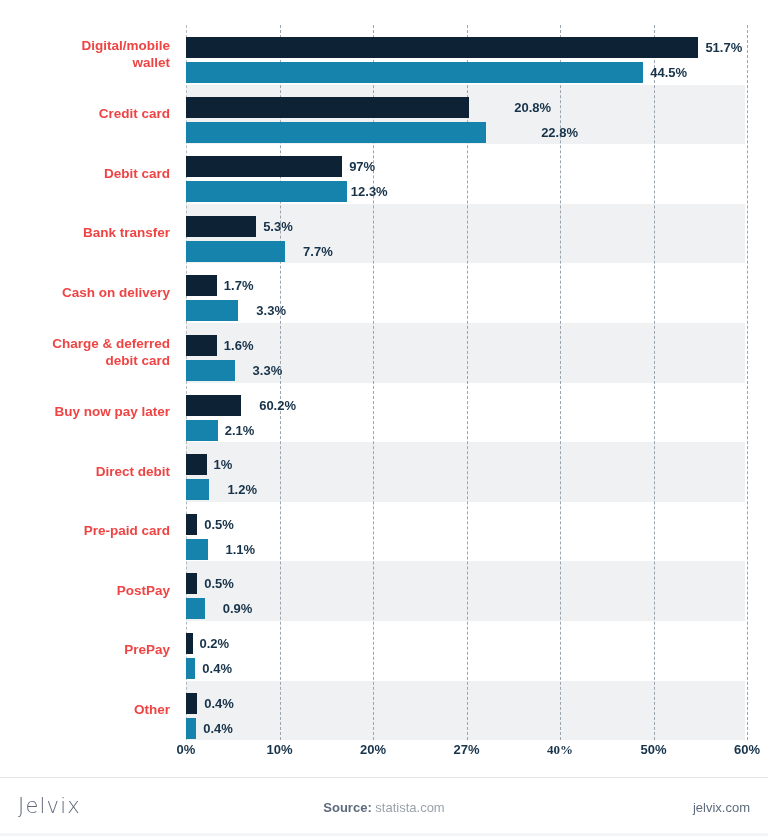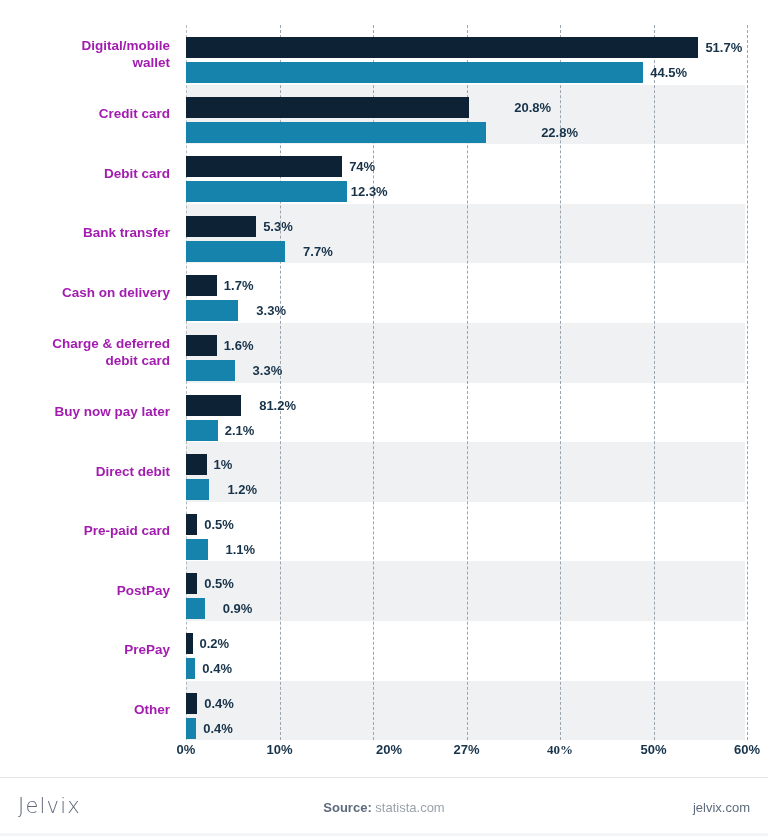--- a/index.html
+++ b/index.html
@@ -62,21 +62,21 @@
     left: 0;
     top: 0;
     width: 170px;
     height: 59.6px;
     display: flex;
     align-items: center;
     justify-content: flex-end;
     text-align: right;
     font-size: 13.5px;
     font-weight: bold;
-    color: #a21caf;
+    color: #ef4444;
     line-height: 1.25;
     z-index: 3;
     white-space: pre-line;
   }
 
   .bars {
     position: absolute;
     left: 186px;
     top: 0;
     right: 0;
@@ -238,21 +238,21 @@
               <div class="bar blue" style="width: 300.135px;"></div>
               <div class="bar-value" style="padding-left: 55px;">22.8%</div>
             </div>
           </div>
         </div>
         <div class="row">
           <div class="row-label">Debit card</div>
           <div class="bars">
             <div class="barline top">
               <div class="bar dark" style="width: 156.145px;"></div>
-              <div class="bar-value" style="padding-left: 7px;">74%</div>
+              <div class="bar-value" style="padding-left: 7px;">97%</div>
             </div>
             <div class="barline bottom">
               <div class="bar blue" style="width: 160.82px;"></div>
               <div class="bar-value" style="padding-left: 4px;">12.3%</div>
             </div>
           </div>
         </div>
         <div class="row band">
           <div class="row-label">Bank transfer</div>
           <div class="bars">
@@ -291,21 +291,21 @@
               <div class="bar blue" style="width: 48.62px;"></div>
               <div class="bar-value" style="padding-left: 18px;">3.3%</div>
             </div>
           </div>
         </div>
         <div class="row">
           <div class="row-label">Buy now pay later</div>
           <div class="bars">
             <div class="barline top">
               <div class="bar dark" style="width: 55.165px;"></div>
-              <div class="bar-value" style="padding-left: 18px;">81.2%</div>
+              <div class="bar-value" style="padding-left: 18px;">60.2%</div>
             </div>
             <div class="barline bottom">
               <div class="bar blue" style="width: 31.79px;"></div>
               <div class="bar-value" style="padding-left: 7px;">2.1%</div>
             </div>
           </div>
         </div>
         <div class="row band">
           <div class="row-label">Direct debit</div>
           <div class="bars">
@@ -379,21 +379,21 @@
         <div class="gridline" style="left: 466.5px;"></div>
         <div class="gridline" style="left: 560px;"></div>
         <div class="gridline" style="left: 653.5px;"></div>
         <div class="gridline" style="left: 747px;"></div>
       </div>
   </div>
 
   <div class="xaxis" id="xaxis">
       <div class="xtick" style="left: 186px;">0%</div>
       <div class="xtick" style="left: 279.5px;">10%</div>
-      <div class="xtick" style="left: 373px; margin-left: 16px;">20%</div>
+      <div class="xtick" style="left: 373px;">20%</div>
       <div class="xtick" style="left: 466.5px;">27%</div>
       <div class="xtick" style="left: 560px; font-family: Liberation Serif, serif;">40%</div>
       <div class="xtick" style="left: 653.5px;">50%</div>
       <div class="xtick" style="left: 747px;">60%</div>
     </div>
 
   <div class="divider"></div>
 
   <div class="footer">
     <div class="logo">Jelvix</div>

